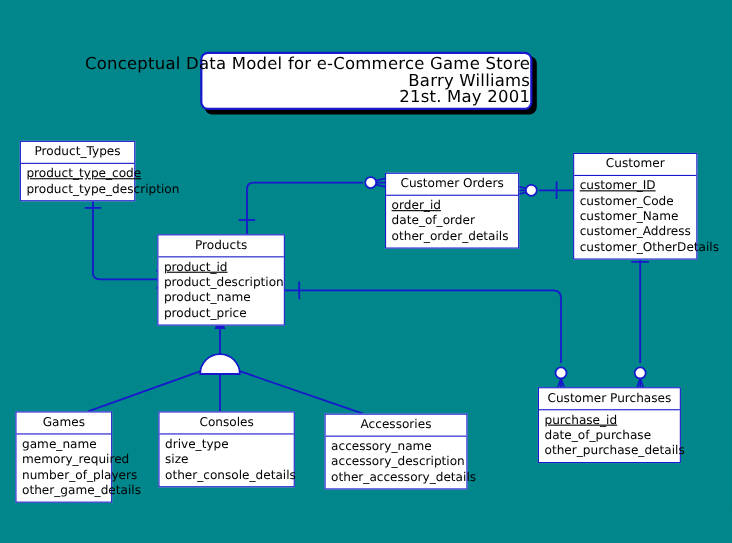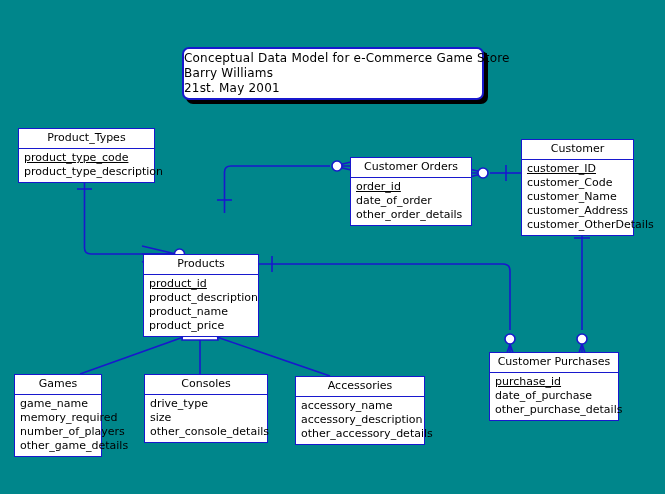--- a/index.html
+++ b/index.html
@@ -22,24 +22,24 @@
     border-radius: 7px;
   }
   .title-box {
     position: absolute;
     background: #ffffff;
     border: 2px solid #1818cd;
     border-radius: 7px;
     box-sizing: border-box;
     display: flex;
     flex-direction: column;
-    align-items: flex-start;
+    align-items: flex-end;
     justify-content: center;
     color: #000000;
-    font-size: 12px;
+    font-size: 15px;
     line-height: 15px;
     letter-spacing: 0.2px;
   }
   .title-line { white-space: nowrap; }
 
   
   .entity {
     position: absolute;
     background: #ffffff;
     border: 1px solid #1818cd;
@@ -157,29 +157,29 @@
     <path d="M 182 340 A 18 18 0 0 1 218 340 Z" fill="#ffffff" stroke="#1818cd" stroke-width="1.6"></path>
   </svg>
 
   <div class="title-shadow" style="left:186px; top:51px; width:302px; height:53px;"></div>
   <div class="title-box" style="left:182px; top:47px; width:302px; height:53px;">
     <div class="title-line">Conceptual Data Model for e-Commerce Game Store</div>
     <div class="title-line">Barry Williams</div>
     <div class="title-line">21st. May 2001</div>
   </div>
 
-  <div class="entity" style="left:18px; top:128px; width:137px;">
+  <div class="entity" style="left:18px; top:128px; width:105px;">
     <div class="entity-header">Product_Types</div>
     <div class="entity-attrs">
       <div class="attr key">product_type_code</div>
       <div class="attr">product_type_description</div>
     </div>
   </div>
 
-  <div class="entity" style="left:143px; top:213px; width:116px;margin-top:41px;">
+  <div class="entity" style="left:143px; top:213px; width:116px;">
     <div class="entity-header">Products</div>
     <div class="entity-attrs">
       <div class="attr key">product_id</div>
       <div class="attr">product_description</div>
       <div class="attr">product_name</div>
       <div class="attr">product_price</div>
     </div>
   </div>
 
   <div class="entity" style="left:350px; top:157px; width:122px;">

